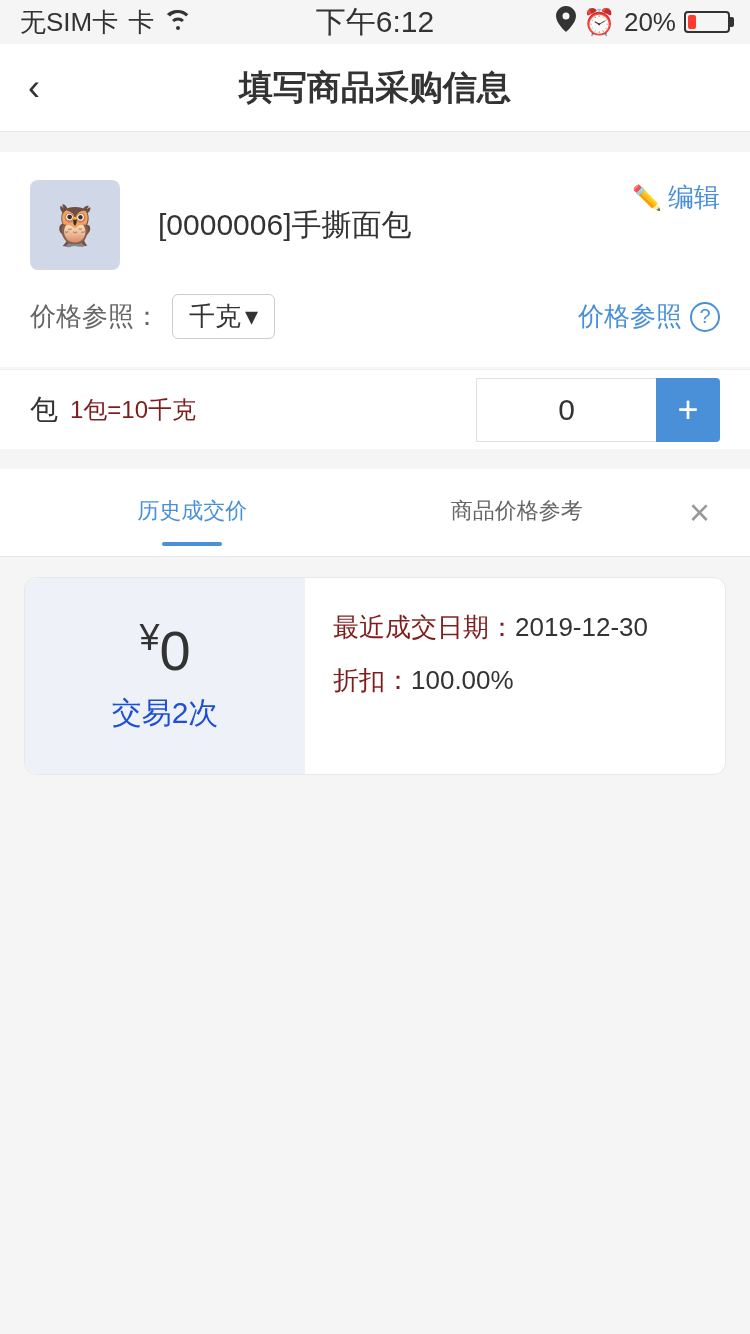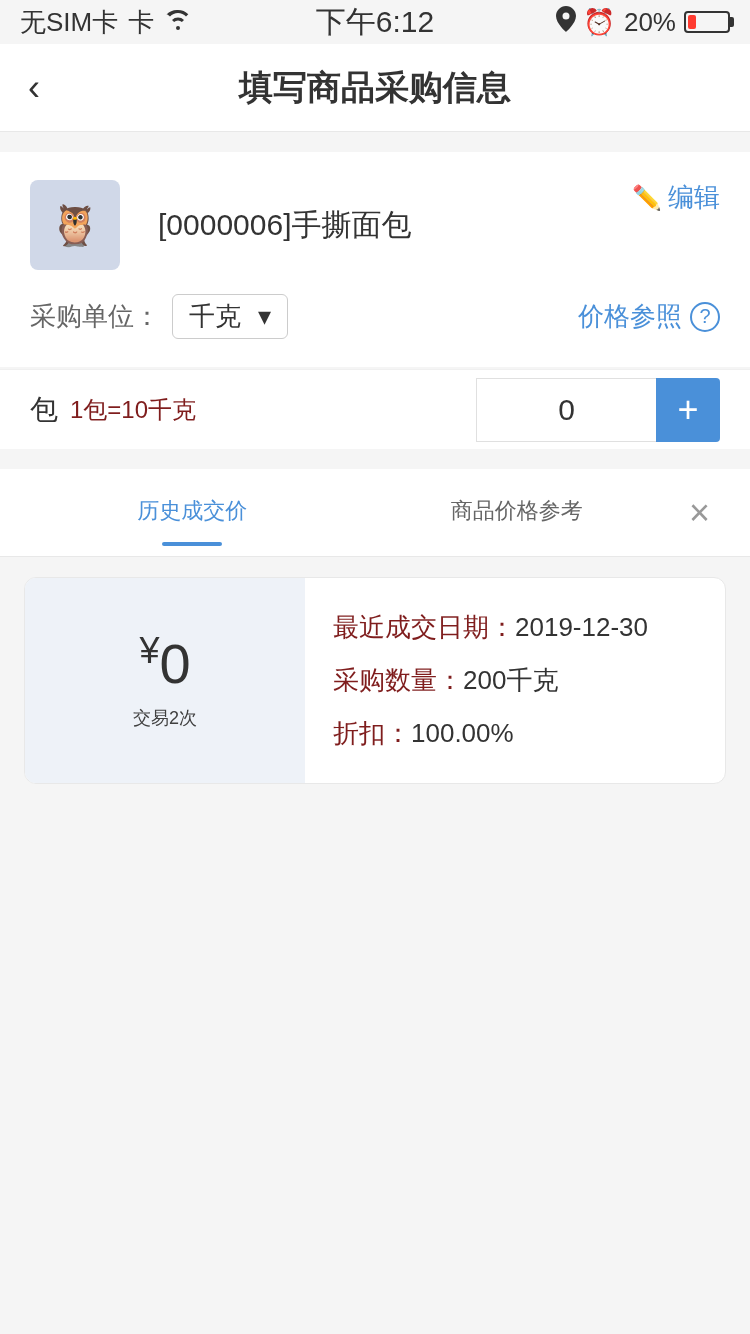--- a/index.html
+++ b/index.html
@@ -159,21 +159,21 @@
     }
     .unit-selector {
       border: 1px solid #ccc;
       border-radius: 6px;
       padding: 4px 16px;
       font-size: 26px;
       color: #333;
       background: #fff;
       display: flex;
       align-items: center;
-      gap: 17px;
+      gap: 4px;
     }
     .price-ref {
       display: flex;
       align-items: center;
       gap: 8px;
       font-size: 26px;
       color: #4a90d9;
     }
     .help-circle {
       width: 30px;
@@ -306,22 +306,22 @@
       font-size: 56px;
       font-weight: 300;
       color: #333;
     }
     .price-amount .currency {
       font-size: 36px;
       vertical-align: super;
       line-height: 1;
     }
     .trade-count {
-      font-size: 18px;
-      color: #404040;
+      font-size: 30px;
+      color: #1d4ed8;
       margin-top: 10px;
     }
     .price-right-panel {
       flex: 1;
       padding: 32px 28px;
       display: flex;
       flex-direction: column;
       gap: 18px;
     }
     .price-detail-item {
@@ -381,21 +381,21 @@
         <span>[0000006]</span><span>手撕面包</span>
       </span>
     </div>
     <div class="edit-link">
       <span class="edit-icon">✏️</span>
       <span>编辑</span>
     </div>
   </div>
   <div class="product-meta">
     <div class="purchase-unit">
-      <span>采购单位：</span>
+      <span>价格参照：</span>
       <div class="unit-selector">
         <span>千克</span>
         <span>▾</span>
       </div>
     </div>
     <div class="price-ref">
       <span>价格参照</span>
       <div class="help-circle">?</div>
     </div>
   </div>
@@ -423,21 +423,18 @@
     <div class="price-amount">
       <span class="currency">¥</span><span>0</span>
     </div>
     <div class="trade-count">交易2次</div>
   </div>
   <div class="price-right-panel">
     <div class="price-detail-item">
       <span class="price-detail-label">最近成交日期：</span><span>2019-12-30</span>
     </div>
     <div class="price-detail-item">
-      <span class="price-detail-label">采购数量：</span><span>200千克</span>
-    </div>
-    <div class="price-detail-item">
       <span class="price-detail-label">折扣：</span><span>100.00%</span>
     </div>
   </div>
 </div>
 
 <div class="main-content"></div>
 
 </body></html>

